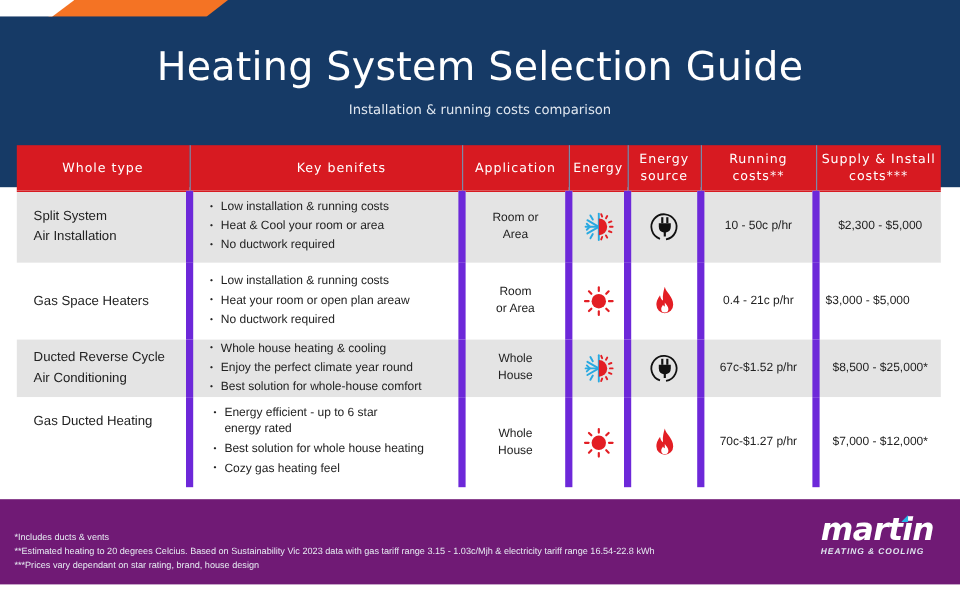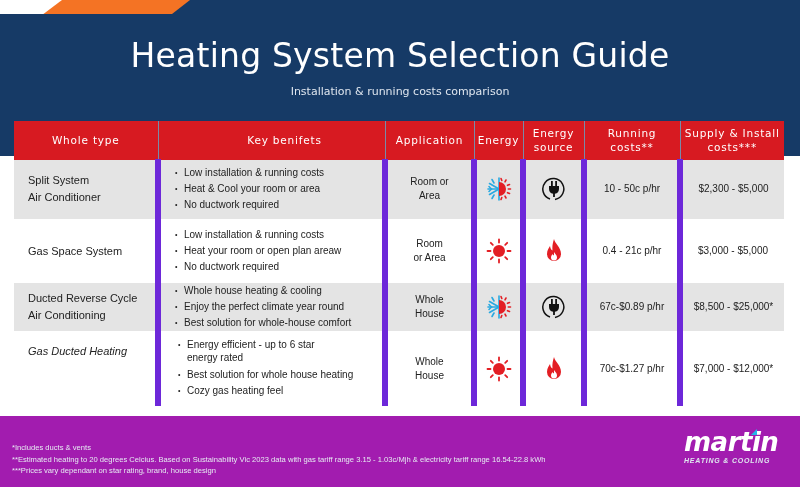--- a/index.html
+++ b/index.html
@@ -47,21 +47,21 @@
     td:first-child { border-left: none; font-size: 11px; padding-left: 14px; color: #222; line-height: 17px; margin-left: 36px; }
     tr.gray td { background: #e4e4e4; }
     tr.white td { background: #ffffff; }
     td.center { text-align: center; }
     ul { list-style: none; padding-left: 8px; }
     ul li { position: relative; padding-left: 9px; font-size: 10px; line-height: 16px; color: #222; }
     ul li::before { content: "•"; position: absolute; left: 0; top: 0; font-size: 7px; }
     .icon { display: inline-block; vertical-align: middle; }
 
     .footer {
-      position: absolute; left: 0; top: 416px; width: 800px; height: 71px; background: #a21caf;
+      position: absolute; left: 0; top: 416px; width: 800px; height: 71px; background: #701a75;
     }
     .notes { position: absolute; left: 12px; top: 26px; color: #e6ebf2; font-size: 7.6px; line-height: 11.5px; }
     .logo { position: absolute; left: 684px; top: 13px; width: 110px; text-align: left; }
     .logo-word {
       color: #ffffff; font-family: "DejaVu Sans", sans-serif; font-weight: bold; font-style: italic;
       font-size: 26px; letter-spacing: -0.5px; line-height: 26px; position: relative; display: inline-block;
     }
     .logo-accent {
       position: absolute; left: 67px; top: 0px; width: 6px; height: 6px; background: #24b6e8;
       clip-path: polygon(100% 0, 100% 100%, 0 100%);
@@ -101,21 +101,21 @@
         <th><span>Energy</span><br><span>source</span></th>
         <th><span>Running</span><br><span>costs**</span></th>
         <th><span>Supply &amp; Install</span><br><span>costs***</span></th>
       </tr>
     </thead>
     <tbody>
 
       <tr class="gray" style="height:60px">
         <td>
           <div>Split System</div>
-          <div>Air Conditioner</div>
+          <div>Air Installation</div>
         </td>
         <td>
           <ul>
             <li>Low installation &amp; running costs</li>
             <li>Heat &amp; Cool your room or area</li>
             <li>No ductwork required</li>
           </ul>
         </td>
         <td class="center">
           <div>Room or</div>
@@ -152,21 +152,21 @@
             <rect x="14.2" y="5" width="1.8" height="5" fill="#111"></rect>
             <path d="M8 10 H18 V13 A5 5 0 0 1 13.9 17.8 V21 H12.1 V17.8 A5 5 0 0 1 8 13 Z" fill="#111"></path>
           </svg>
         </td>
         <td class="center">10 - 50c p/hr</td>
         <td class="center">$2,300 - $5,000</td>
       </tr>
 
       <tr class="white" style="height:64px">
         <td>
-          <div>Gas Space System</div>
+          <div>Gas Space Heaters</div>
         </td>
         <td>
           <ul>
             <li>Low installation &amp; running costs</li>
             <li>Heat your room or open plan areaw</li>
             <li>No ductwork required</li>
           </ul>
         </td>
         <td class="center">
           <div>Room</div>
@@ -187,21 +187,21 @@
             </g>
           </svg>
         </td>
         <td class="center">
           <svg class="icon" width="22" height="26" viewBox="0 0 22 26">
             <path d="M11 1 C12 6 18 9 18 16 A7 7 0 0 1 4 16 C4 12 6 10 7 8 C7.5 11 8.5 12 9.5 12.5 C9 8 10 4 11 1 Z" fill="#e31e24"></path>
             <path d="M11 14 C12 16 14 17 14 19.5 A3 3 0 0 1 8 19.5 C8 18 9 17 9.5 16 C10 17 10.5 17.3 11 17.5 Z" fill="#ffffff"></path>
           </svg>
         </td>
         <td class="center">0.4 - 21c p/hr</td>
-        <td style="padding-left:5px;text-align:center;">$3,000 - $5,000</td>
+        <td style="padding-left:5px;">$3,000 - $5,000</td>
       </tr>
 
       <tr class="gray" style="height:48px">
         <td>
           <div>Ducted Reverse Cycle</div>
           <div>Air Conditioning</div>
         </td>
         <td>
           <ul>
             <li>Whole house heating &amp; cooling</li>
@@ -238,26 +238,26 @@
           </svg>
         </td>
         <td class="center">
           <svg class="icon" width="26" height="26" viewBox="0 0 26 26">
             <path d="M9 23 A10.5 10.5 0 1 1 14 23.4" fill="none" stroke="#111" stroke-width="1.5"></path>
             <rect x="10" y="5" width="1.8" height="5" fill="#111"></rect>
             <rect x="14.2" y="5" width="1.8" height="5" fill="#111"></rect>
             <path d="M8 10 H18 V13 A5 5 0 0 1 13.9 17.8 V21 H12.1 V17.8 A5 5 0 0 1 8 13 Z" fill="#111"></path>
           </svg>
         </td>
-        <td class="center">67c-$0.89 p/hr</td>
+        <td class="center">67c-$1.52 p/hr</td>
         <td class="center">$8,500 - $25,000*</td>
       </tr>
 
       <tr class="white" style="height:75px">
-        <td style="vertical-align:top;padding-top:12px;font-style:italic;">
+        <td style="vertical-align:top;padding-top:12px;">
           <div>Gas Ducted Heating</div>
         </td>
         <td>
           <ul style="padding-left:11px;">
             <li style="line-height:13px;padding-bottom:3px;padding-right:30px;">Energy efficient - up to 6 star energy rated</li>
             <li>Best solution for whole house heating</li>
             <li>Cozy gas heating feel</li>
           </ul>
         </td>
         <td class="center">

